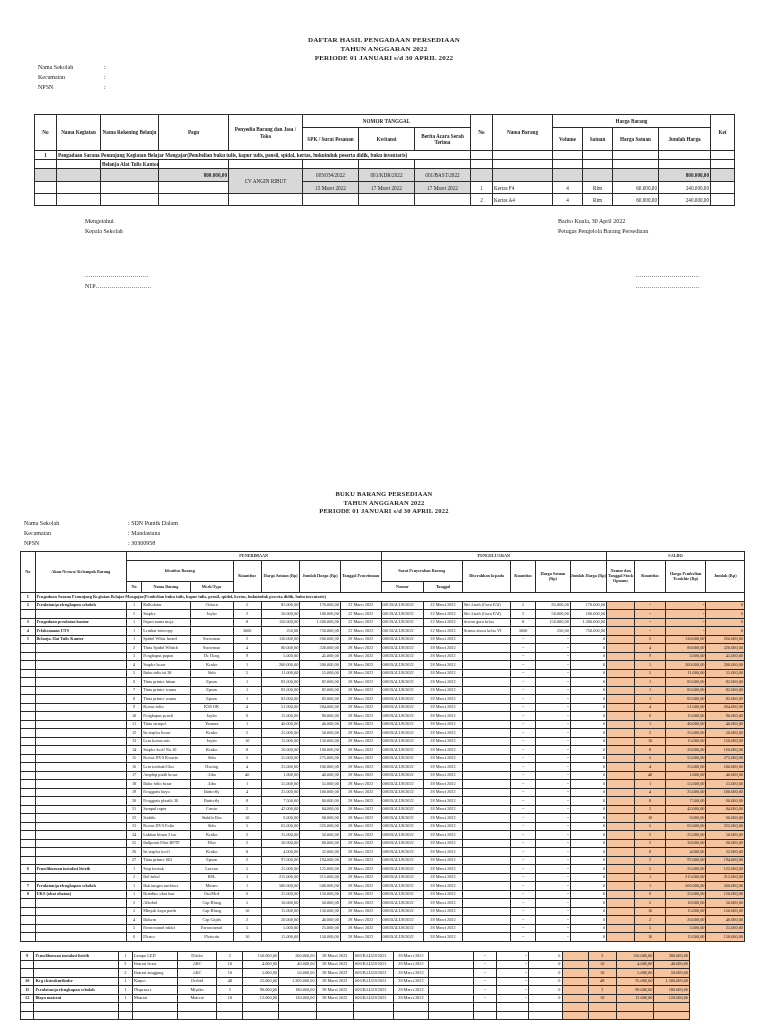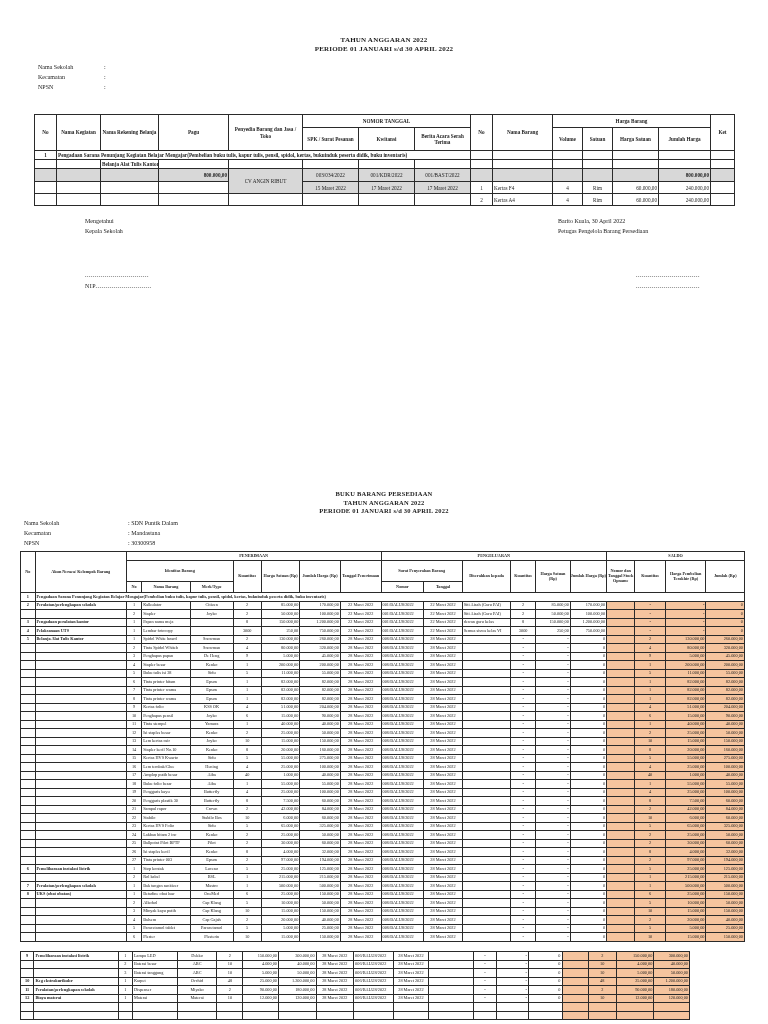--- a/index.html
+++ b/index.html
@@ -29,20 +29,21 @@
   .rt{text-align:right;}
   .lt{text-align:left;}
   .ovf{overflow:visible;}
   .dots{font-size:6px;letter-spacing:.5px;}
   .sg{font-size:6px;line-height:10px;white-space:nowrap;}
 </style>
 </head>
 <body>
 
 <div class="abs ttl" style="top:36px;">
+  <div>DAFTAR HASIL PENGADAAN PERSEDIAAN</div>
   <div>TAHUN ANGGARAN 2022</div>
   <div>PERIODE 01 JANUARI s/d 30 APRIL 2022</div>
 </div>
 
 <div class="abs m1" style="left:38px;top:62px;">
   <div class="metarow"><span class="mlabel">Nama Sekolah</span><span>:</span></div>
   <div class="metarow"><span class="mlabel">Kecamatan</span><span>:</span></div>
   <div class="metarow"><span class="mlabel">NPSN</span><span>:</span></div>
 </div>
 

